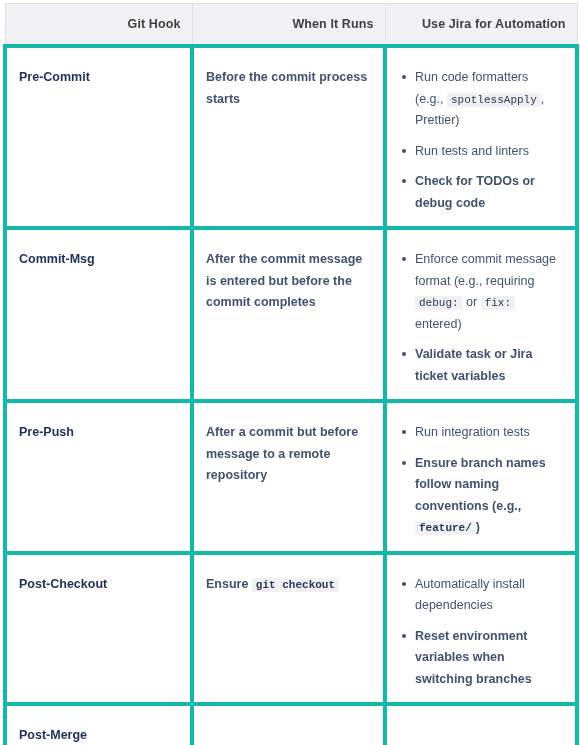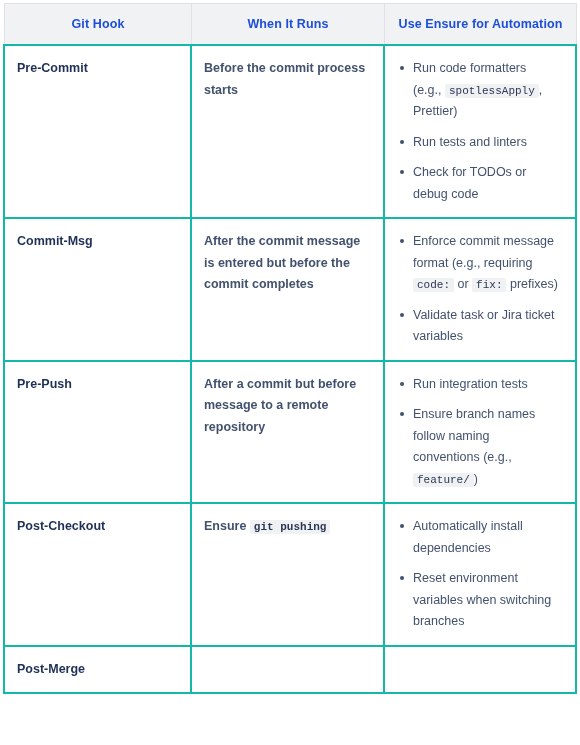--- a/index.html
+++ b/index.html
@@ -28,35 +28,35 @@
     border: 1px solid #dfe1e6;
   }
 
   table.hooks-table col.c1 { width: 187px; }
   table.hooks-table col.c2 { width: 193px; }
   table.hooks-table col.c3 { width: 192px; }
 
   thead th {
     background: #f1f2f4;
     border: 1px solid #dfe1e6;
-    text-align: center;
+    text-align: right;
     font-size: 12.5px;
     font-weight: bold;
-    color: #1d4ed8;
+    color: #404040;
     padding: 12px 11px 12px 12px;
     letter-spacing: 0.1px;
     vertical-align: middle;
     line-height: 1.3;
     margin-left: 48px;
   }
 
   tbody td {
-    border: 2px solid #14b8a6;
+    border: 4px solid #14b8a6;
     vertical-align: top;
-    padding: 12px 11px 12px 12px;
+    padding: 19px 11px 12px 12px;
     font-size: 12.5px;
     line-height: 1.72;
     color: #42526e;
   }
 
   tbody td.hook-name {
     font-weight: bold;
     color: #1f3057;
     white-space: nowrap;
   }
@@ -71,21 +71,21 @@
     padding: 0 0 0 16px;
     list-style: none;
   }
   ul.use-list li {
     position: relative;
     margin: 0 6px 9px 0;
     padding: 0;
     line-height: 1.72;
     color: #42526e;
   }
-  ul.use-list li:last-child { margin-bottom: 0; }
+  ul.use-list li:last-child { margin-bottom: 0; font-weight: bold; }
   ul.use-list li .bullet-dot {
     position: absolute;
     left: -13px;
     top: 8px;
     width: 4px;
     height: 4px;
     background: #42526e;
     border-radius: 50%;
     display: block;
   }
@@ -107,58 +107,58 @@
   <table class="hooks-table">
     <colgroup>
       <col class="c1">
         <col class="c2">
         <col class="c3">
     </colgroup>
     <thead>
       <tr>
         <th>Git Hook</th>
         <th>When It Runs</th>
-        <th>Use Ensure for Automation</th>
+        <th>Use Jira for Automation</th>
       </tr>
     </thead>
     <tbody id="table-body">
         <tr>
           <td class="hook-name">Pre-Commit</td>
           <td class="when-cell"><span>Before the commit process starts</span></td>
           <td>
             <ul class="use-list">
               <li><span class="bullet-dot"></span><span>Run code formatters (e.g., </span><code>spotlessApply</code><span>, Prettier)</span></li>
               <li><span class="bullet-dot"></span><span>Run tests and linters</span></li>
               <li><span class="bullet-dot"></span><span>Check for TODOs or debug code</span></li>
             </ul>
           </td>
         </tr>
         <tr>
           <td class="hook-name">Commit-Msg</td>
           <td class="when-cell"><span>After the commit message is entered but before the commit completes</span></td>
           <td>
             <ul class="use-list">
-              <li><span class="bullet-dot"></span><span>Enforce commit message format (e.g., requiring </span><code>code:</code><span> or </span><code>fix:</code><span> prefixes)</span></li>
+              <li><span class="bullet-dot"></span><span>Enforce commit message format (e.g., requiring </span><code>debug:</code><span> or </span><code>fix:</code><span> entered)</span></li>
               <li><span class="bullet-dot"></span><span>Validate task or Jira ticket variables</span></li>
             </ul>
           </td>
         </tr>
         <tr>
           <td class="hook-name">Pre-Push</td>
           <td class="when-cell"><span>After a commit but before message to a remote repository</span></td>
           <td>
             <ul class="use-list">
               <li><span class="bullet-dot"></span><span>Run integration tests</span></li>
               <li><span class="bullet-dot"></span><span>Ensure branch names follow naming conventions (e.g., </span><code>feature/</code><span>)</span></li>
             </ul>
           </td>
         </tr>
         <tr>
           <td class="hook-name">Post-Checkout</td>
-          <td class="when-cell"><span>Ensure </span><code>git pushing</code></td>
+          <td class="when-cell"><span>Ensure </span><code>git checkout</code></td>
           <td>
             <ul class="use-list">
               <li><span class="bullet-dot"></span><span>Automatically install dependencies</span></li>
               <li><span class="bullet-dot"></span><span>Reset environment variables when switching branches</span></li>
             </ul>
           </td>
         </tr>
         <tr>
           <td class="hook-name">Post-Merge</td>
           <td class="when-cell"></td>

